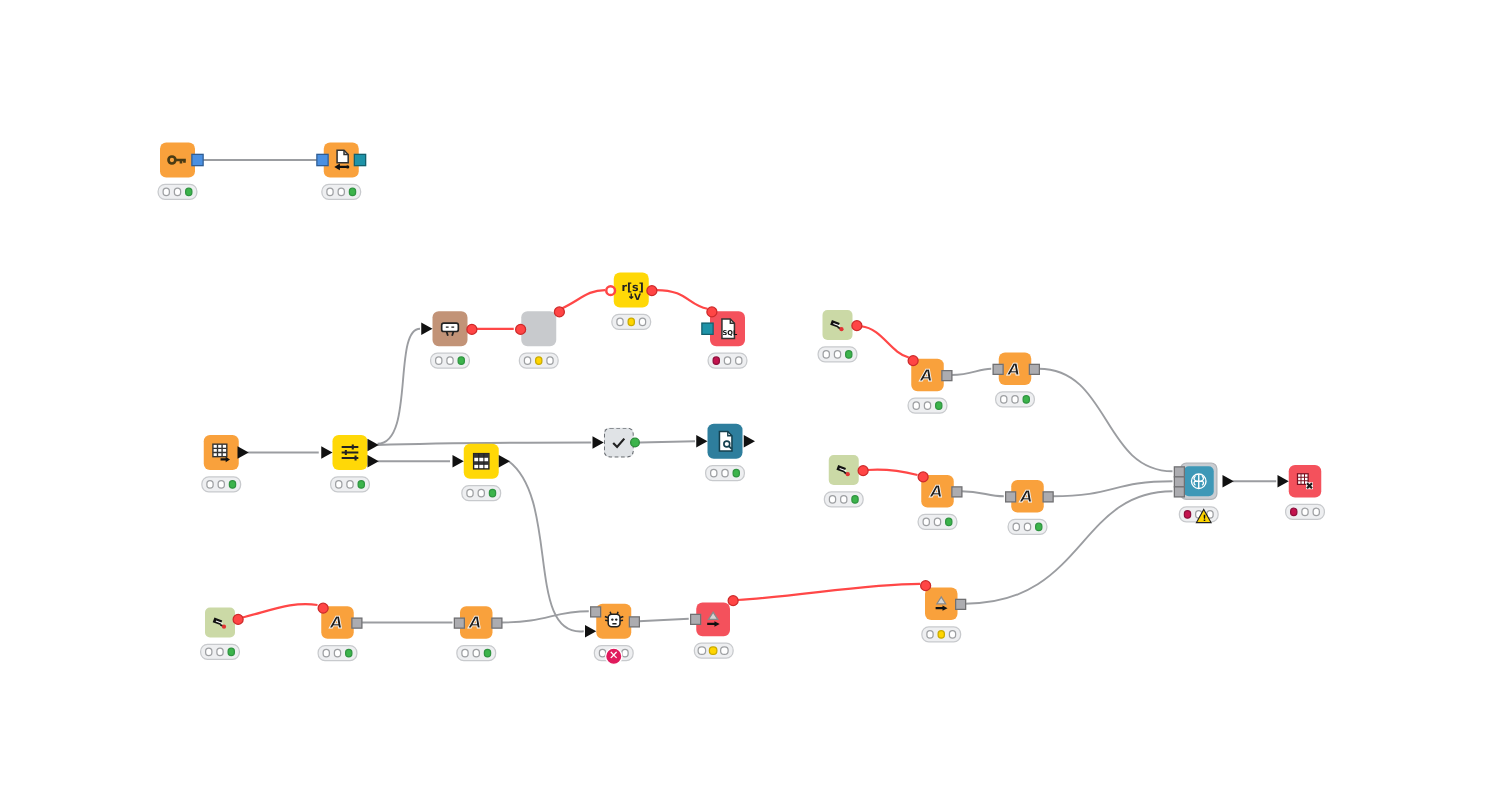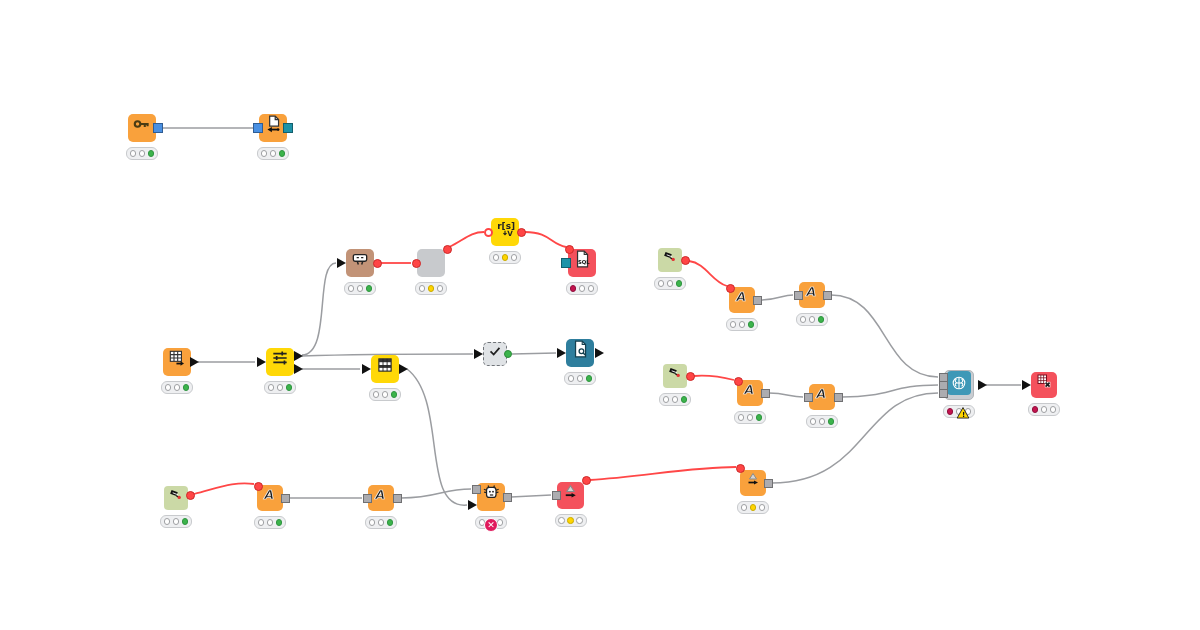--- a/index.html
+++ b/index.html
@@ -1,18 +1,18 @@
 <!DOCTYPE html>
 <html><head>
 <meta charset="utf-8">
 <style>
   html,body{margin:0;padding:0;background:#ffffff;font-family:"DejaVu Sans",sans-serif;}
   #stage{position:relative;overflow:hidden;background:#ffffff;}
   #edges{position:absolute;left:0;top:0;pointer-events:none;}
-  .node{position:absolute;display:flex;justify-content:center;box-sizing:border-box;}
+  .node{position:absolute;display:flex;align-items:center;justify-content:center;box-sizing:border-box;}
   .node svg{display:block;}
   .port{position:absolute;box-sizing:border-box;}
   .tri{width:0;height:0;border-top:5.5px solid transparent;border-bottom:5.5px solid transparent;border-left:9px solid #111;}
   .traffic{position:absolute;width:30px;height:11px;background:#EEEFF1;border:1px solid #C8CACD;border-radius:6px;display:flex;align-items:center;justify-content:center;gap:2.5px;}
   .tl-dot{width:6.5px;height:6.5px;border-radius:50%;box-sizing:border-box;}
   .badge{position:absolute;display:flex;align-items:center;justify-content:center;}
   .badge-error{width:12px;height:12px;border-radius:50%;color:#fff;font-size:9px;font-weight:bold;line-height:12px;text-align:center;}
 </style>
 </head>
 <body>

